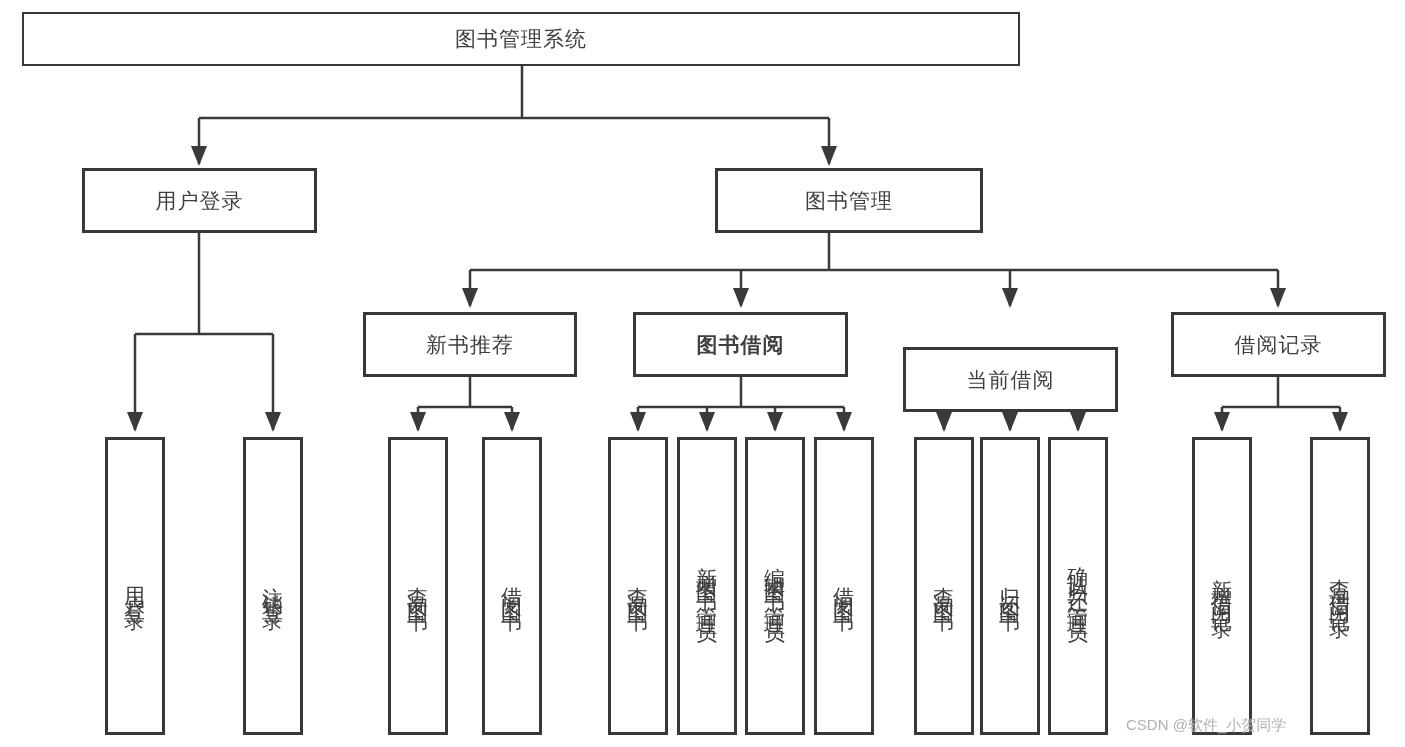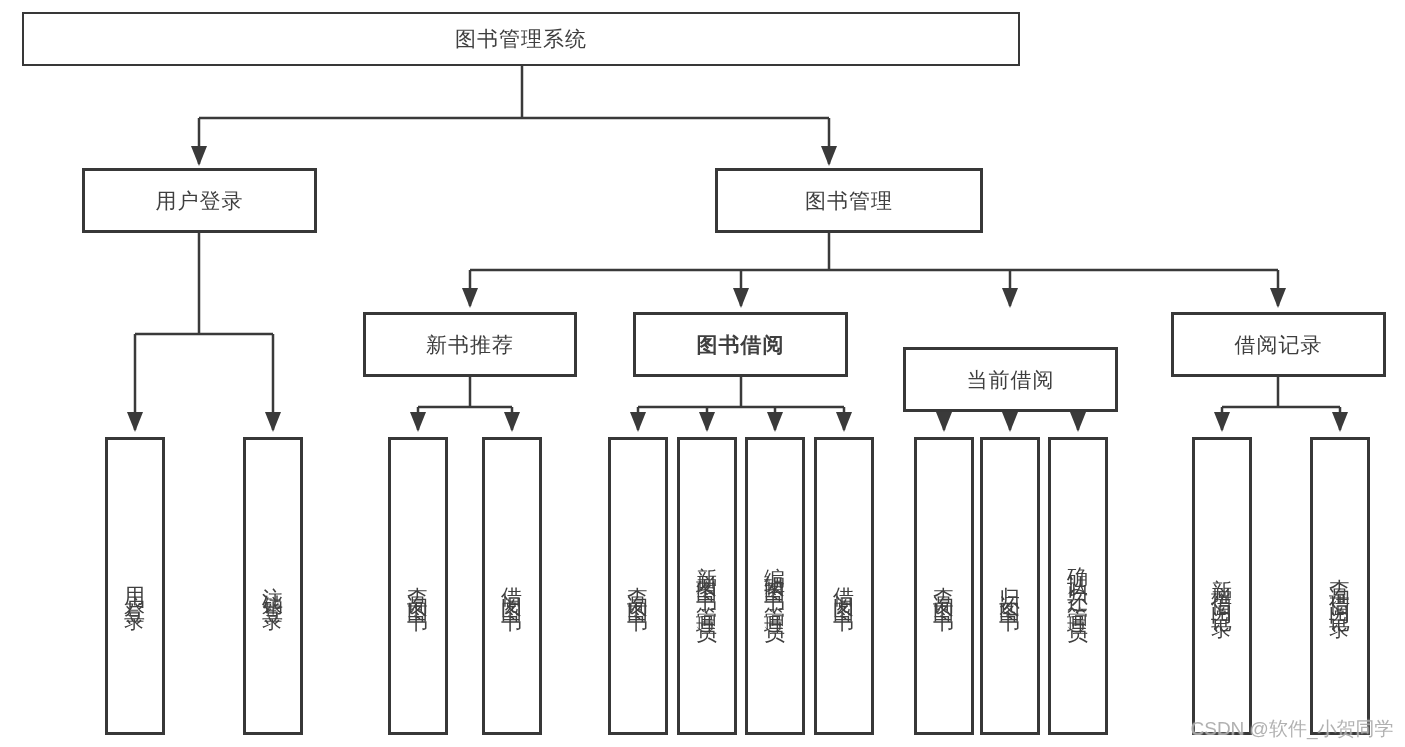--- a/index.html
+++ b/index.html
@@ -41,27 +41,26 @@
   .leaf{top:437px;height:298px;width:60px;}
   .b-l0 {left:105px;}  .b-l1 {left:243px;}
   .b-l2 {left:388px;}  .b-l3 {left:482px;}
   .b-l4 {left:608px;}  .b-l5 {left:677px;}
   .b-l6 {left:745px;}  .b-l7 {left:814px;}
   .b-l8 {left:914px;}  .b-l9 {left:980px;}
   .b-l10{left:1048px;}
   .b-l11{left:1192px;} .b-l12{left:1310px;}
   .watermark{
     position:absolute;
-    left:1186px;top:716px;width:212px;
-    font-size:19px;
+    left:1126px;top:716px;width:212px;
+    font-size:15px;
     color:rgba(163,163,163,0.85);
     text-shadow:0 0 2px rgba(255,255,255,0.95);
     white-space:nowrap;
     z-index:5;
-    text-align:center;
   }
 </style>
 </head>
 <body>
 
 <div id="canvas">
 
   <svg id="wires" viewBox="0 0 1405 747" xmlns="http://www.w3.org/2000/svg">
     <defs>
       <marker id="ah" markerUnits="userSpaceOnUse" markerWidth="24" markerHeight="18" refX="18" refY="8" orient="auto">

